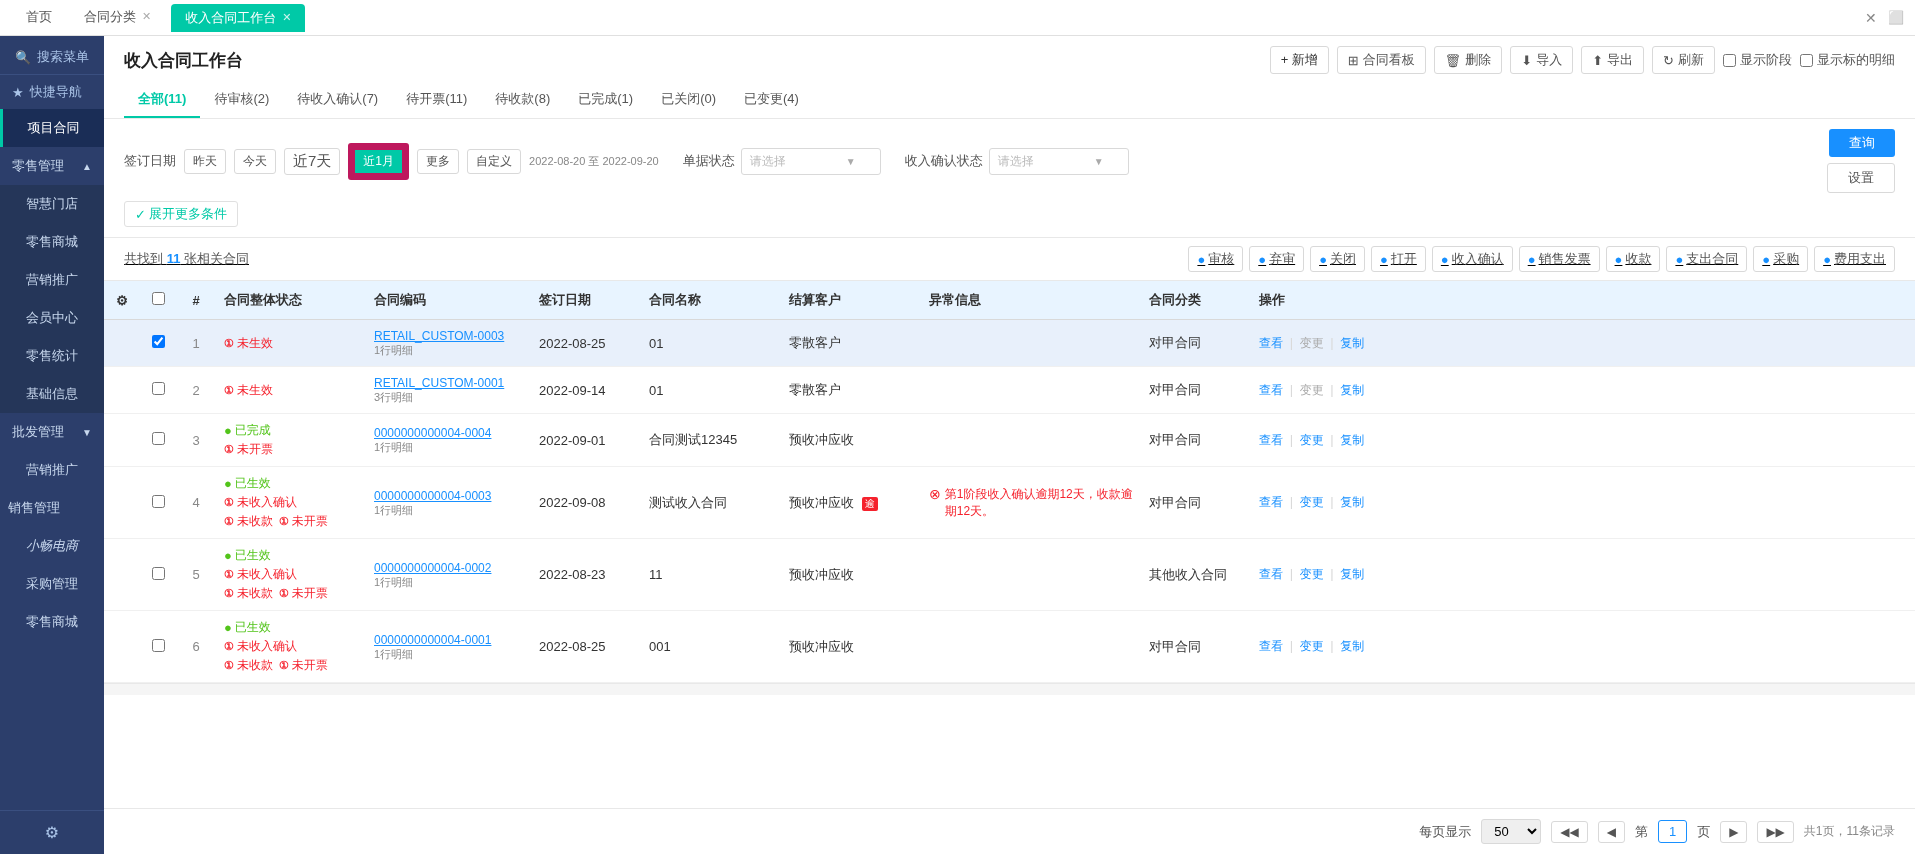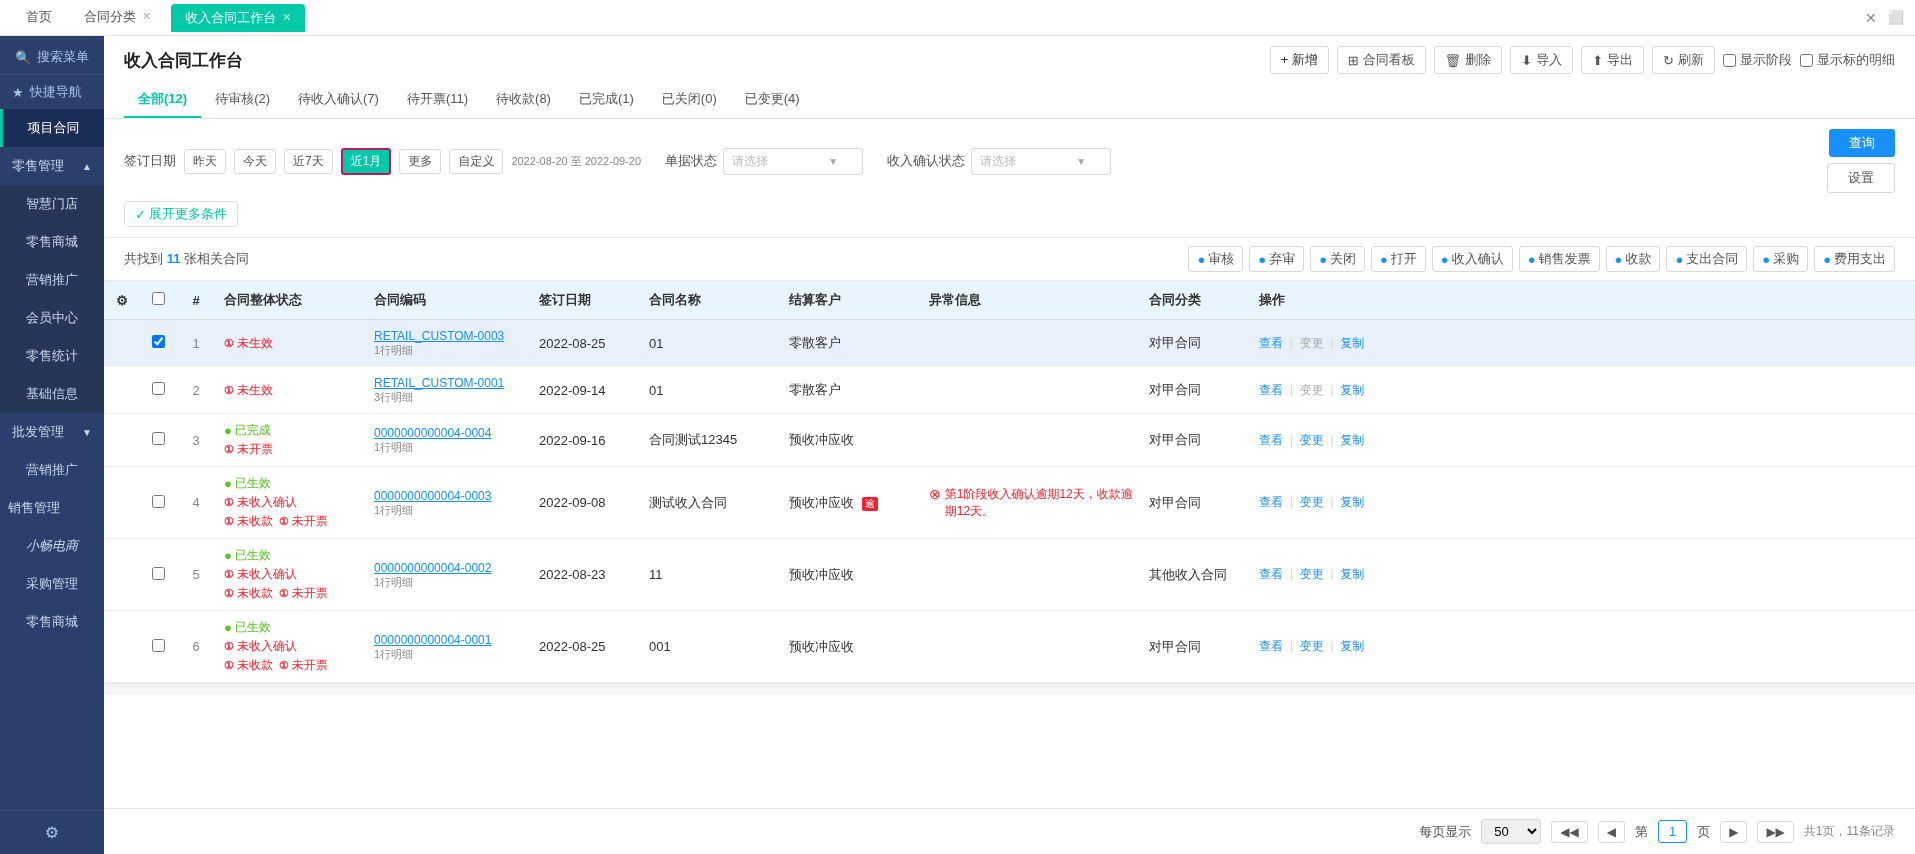--- a/index.html
+++ b/index.html
@@ -122,38 +122,38 @@
                 <span>显示阶段</span>
             </label>
             <label style="display:flex; align-items:center; gap:4px; color:#555; cursor:pointer; font-size:13px;">
               <input type="checkbox" style=""> 
                 <span>显示标的明细</span>
             </label>
           </div>
         </div>
 
         <div style="display:flex; align-items:center; gap:0;">
-          <div style="padding:8px 14px; cursor:pointer; color:#00c9a7; border-bottom:2px solid #00c9a7; font-weight:bold; font-size:13px;">全部(12)</div>
+          <div style="padding:8px 14px; cursor:pointer; color:#00c9a7; border-bottom:2px solid #00c9a7; font-weight:bold; font-size:13px;">全部(11)</div>
           <div style="padding:8px 14px; cursor:pointer; color:#555; border-bottom:2px solid transparent; font-size:13px;">待审核(2)</div>
           <div style="padding:8px 14px; cursor:pointer; color:#555; border-bottom:2px solid transparent; font-size:13px;">待收入确认(7)</div>
           <div style="padding:8px 14px; cursor:pointer; color:#555; border-bottom:2px solid transparent; font-size:13px;">待开票(11)</div>
           <div style="padding:8px 14px; cursor:pointer; color:#555; border-bottom:2px solid transparent; font-size:13px;">待收款(8)</div>
           <div style="padding:8px 14px; cursor:pointer; color:#555; border-bottom:2px solid transparent; font-size:13px;">已完成(1)</div>
           <div style="padding:8px 14px; cursor:pointer; color:#555; border-bottom:2px solid transparent; font-size:13px;">已关闭(0)</div>
           <div style="padding:8px 14px; cursor:pointer; color:#555; border-bottom:2px solid transparent; font-size:13px;">已变更(4)</div>
         </div>
       </div>
 
       <div style="background:#fff; padding:10px 20px; border-bottom:1px solid #e8e8e8; flex-shrink:0;">
         <div style="display:flex; align-items:center; gap:8px; flex-wrap:wrap;">
           <span style="color:#555; font-size:13px; white-space:nowrap;">签订日期</span>
           <button style="padding:3px 8px; border:1px solid #d9d9d9; border-radius:3px; cursor:pointer; color:#555; font-size:12px; background:#fff;">昨天</button>
           <button style="padding:3px 8px; border:1px solid #d9d9d9; border-radius:3px; cursor:pointer; color:#555; font-size:12px; background:#fff;">今天</button>
-          <button style="padding:3px 8px; border:1px solid #d9d9d9; border-radius:3px; cursor:pointer; color:#555; font-size:12px; background:#fff;">近7天</button>
-          <button style="padding:3px 8px; border:2px solid #be185d; border-radius:3px; cursor:pointer; color:#fff; font-size:12px; background:#00c9a7;">近1月</button>
+          <button style="padding:3px 8px; border:1px solid #d9d9d9; border-radius:3px; cursor:pointer; color:#555; font-size:15px; background:#fff;">近7天</button>
+          <button style="padding:3px 8px; border:7px solid #be185d; border-radius:3px; cursor:pointer; color:#fff; font-size:12px; background:#00c9a7;">近1月</button>
           <button style="padding:3px 8px; border:1px solid #d9d9d9; border-radius:3px; cursor:pointer; color:#555; font-size:12px; background:#fff;">更多</button>
           <button style="padding:3px 8px; border:1px solid #d9d9d9; border-radius:3px; cursor:pointer; color:#555; font-size:12px; background:#fff;">自定义</button>
           <span style="color:#888; font-size:11px;">2022-08-20 至 2022-09-20</span>
 
           <div style="display:flex; align-items:center; gap:6px; margin-left:16px;">
             <span style="color:#555; font-size:13px;">单据状态</span>
             <div style="border:1px solid #d9d9d9; border-radius:3px; padding:4px 24px 4px 8px; min-width:140px; color:#555; cursor:pointer; position:relative; background:#fff; display:flex; align-items:center; justify-content:space-between;">
               <span style="color:#bbb; font-size:12px;">请选择</span>
               <span style="color:#aaa; font-size:10px;">▼</span>
             </div>
@@ -173,21 +173,21 @@
           </div>
         </div>
         <div style="margin-top:8px; display:flex; align-items:center;">
           <span style="color:#00c9a7; font-size:12px; cursor:pointer; display:flex; align-items:center; gap:3px; border:1px solid #e0e0e0; padding:3px 10px; border-radius:3px;">
             <span>✓</span>
             <span>展开更多条件</span>
           </span>
         </div>
       </div>
 
-      <div style="background:#fff; padding:8px 20px; display:flex; align-items:center; justify-content:space-between; border-bottom:1px solid #e8e8e8; flex-shrink:0;">
+      <div style="background:#fff; padding:8px 20px; display:flex; align-items:center; justify-content:space-between; border-bottom:1px solid #e8e8e8; flex-shrink:0;text-decoration:underline;">
         <div style="color:#555; font-size:13px;">
           <span>共找到</span>
           <span style="color:#1890ff; font-weight:bold;">11</span>
           <span>张相关合同</span>
         </div>
         <div style="display:flex; align-items:center; gap:6px; flex-wrap:wrap;">
           <button style="display:flex; align-items:center; gap:3px; cursor:pointer; color:#555; font-size:13px; padding:3px 8px; border:1px solid #d9d9d9; border-radius:3px; background:#fff;">
             <span style="color:#1890ff;">●</span>
             <span>审核</span>
           </button>
@@ -310,21 +310,21 @@
               <td style="padding:8px 8px; border-bottom:1px solid #f0f0f0;">
                 <div style="display:flex; flex-direction:column; gap:2px;">
                   <div style="color:#52c41a; font-size:12px; display:flex; align-items:center; gap:3px;"><span style="color:#52c41a;">●</span>已完成</div>
                   <div style="color:#f5222d; font-size:12px; display:flex; align-items:center; gap:3px;"><span style="color:#f5222d; font-weight:bold; font-size:11px;">①</span>未开票</div>
                 </div>
               </td>
               <td style="padding:8px 8px; border-bottom:1px solid #f0f0f0;">
                 <a style="color:#1890ff; text-decoration:underline; cursor:pointer; font-size:12px;">0000000000004-0004</a>
                 <div style="color:#888; font-size:11px;">1行明细</div>
               </td>
-              <td style="padding:8px 8px; border-bottom:1px solid #f0f0f0;">2022-09-16</td>
+              <td style="padding:8px 8px; border-bottom:1px solid #f0f0f0;">2022-09-01</td>
               <td style="padding:8px 8px; border-bottom:1px solid #f0f0f0;">合同测试12345</td>
               <td style="padding:8px 8px; border-bottom:1px solid #f0f0f0;">预收冲应收</td>
               <td style="padding:8px 8px; border-bottom:1px solid #f0f0f0;"></td>
               <td style="padding:8px 8px; border-bottom:1px solid #f0f0f0;">对甲合同</td>
               <td style="padding:8px 8px; border-bottom:1px solid #f0f0f0;">
                 <span style="color:#1890ff; cursor:pointer; font-size:12px;">查看</span>
                 <span style="color:#d9d9d9; margin:0 3px;">|</span>
                 <span style="color:#1890ff; cursor:pointer; font-size:12px;">变更</span>
                 <span style="color:#d9d9d9; margin:0 3px;">|</span>
                 <span style="color:#1890ff; cursor:pointer; font-size:12px;">复制</span>

